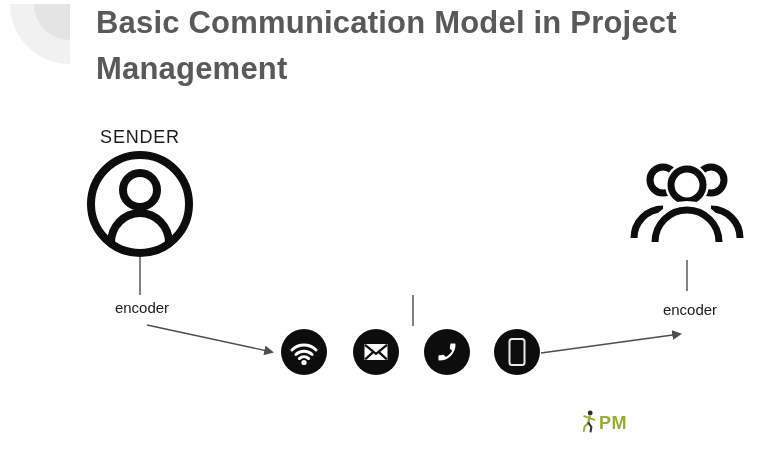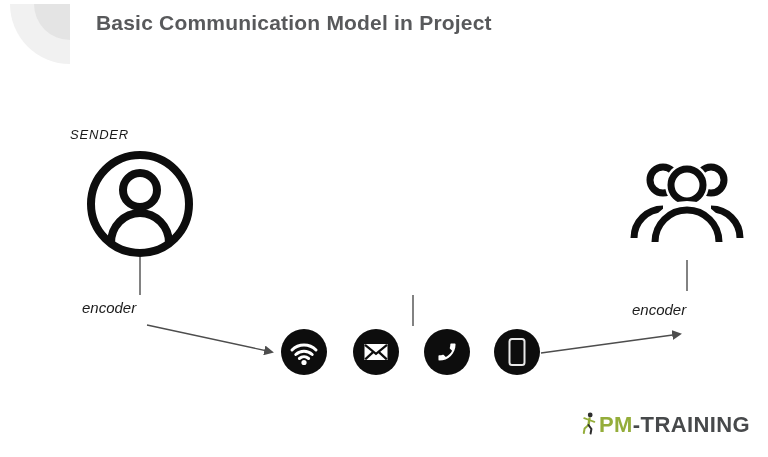--- a/index.html
+++ b/index.html
@@ -4,54 +4,55 @@
 <style>
   * { margin:0; padding:0; box-sizing:border-box; }
   body { background:#fff; }
   .canvas {
     position:relative; width:768px; height:457px; background:#ffffff;
     font-family:"Liberation Sans", sans-serif; overflow:hidden;
   }
   .decoration { position:absolute; left:0; top:0; }
   .title {
     position:absolute; left:96px; top:0px; width:668px;
-    font-size:21px; font-weight:bold; color:#58595b;
+    font-size:31px; font-weight:bold; color:#58595b;
     line-height:46px; letter-spacing:0.2px;
   }
   .node-label {
-    position:absolute; font-size:13px; color:#1b1b1b;
-    letter-spacing:0.8px; font-style:italic;
+    position:absolute; font-size:18px; color:#1b1b1b;
+    letter-spacing:0.8px; text-align:center;
   }
   .sub-label {
-    position:absolute; font-style:italic; font-size:15px; color:#1b1b1b;
-    font-family:"Liberation Sans", sans-serif;
+    position:absolute; font-size:15px; color:#1b1b1b;
+    text-align:center; font-family:"Liberation Sans", sans-serif;
   }
   .big-icon { position:absolute; }
   .medium-icon { position:absolute; width:46px; height:46px; }
   .overlay { position:absolute; left:0; top:0; pointer-events:none; }
   .logo {
     position:absolute; left:582px; top:412px; display:flex; align-items:center;
-    font-weight:bold; font-size:22px; letter-spacing:0.4px;
+    font-weight:bold; font-size:18px; letter-spacing:0.4px;
   }
   .logo .runner { margin-right:2px; margin-top:-2px; }
   .logo .pm { color:#94ad3a; }
   .logo .training { color:#47494b; }
 </style>
 </head>
 <body>
 
 <div class="canvas">
 
   <svg class="decoration" width="80" height="72" viewBox="0 0 80 72">
     <path d="M70,4 L70,64 A60,60 0 0 1 10,4 Z" fill="#f1f1f1"></path>
     <path d="M70,4 L70,40 A36,36 0 0 1 34,4 Z" fill="#e4e4e4"></path>
   </svg>
 
   <div class="title">
     <div>Basic Communication Model in Project</div>
+    <div>Management</div>
   </div>
 
   <div class="node-label" style="left:70px; top:127px; width:140px;">SENDER</div>
 
   <svg class="big-icon" style="left:85px; top:149px;" width="110" height="110" viewBox="0 0 110 110">
     <circle cx="55" cy="55" r="49" fill="none" stroke="#0d0d0d" stroke-width="8"></circle>
     <circle cx="55" cy="41" r="17" fill="none" stroke="#0d0d0d" stroke-width="8"></circle>
     <path d="M26,94 a29,30 0 0 1 58,0" fill="none" stroke="#0d0d0d" stroke-width="8"></path>
   </svg>
 
@@ -123,16 +124,15 @@
   <div class="logo">
     <svg class="runner" width="15" height="24" viewBox="0 0 15 24">
       <circle cx="8.2" cy="3" r="2.4" fill="#2e2e2e"></circle>
       <path d="M7.5,6.5 L6.5,13" stroke="#94ad3a" stroke-width="2.4" fill="none" stroke-linecap="round"></path>
       <path d="M7.2,8 L2.2,6.2" stroke="#94ad3a" stroke-width="1.8" fill="none" stroke-linecap="round"></path>
       <path d="M7.2,8 L12.4,9.8" stroke="#94ad3a" stroke-width="1.8" fill="none" stroke-linecap="round"></path>
       <path d="M6.5,13 L2.6,16.5 L1.8,21" stroke="#94ad3a" stroke-width="2" fill="none" stroke-linecap="round"></path>
       <path d="M6.5,13 L9.4,17 L8.6,21.5" stroke="#2e2e2e" stroke-width="2" fill="none" stroke-linecap="round"></path>
     </svg>
     <span class="pm">PM</span>
-      <span class="training">-TRAINING</span>
   </div>
 
 </div>
 
 </body></html>

